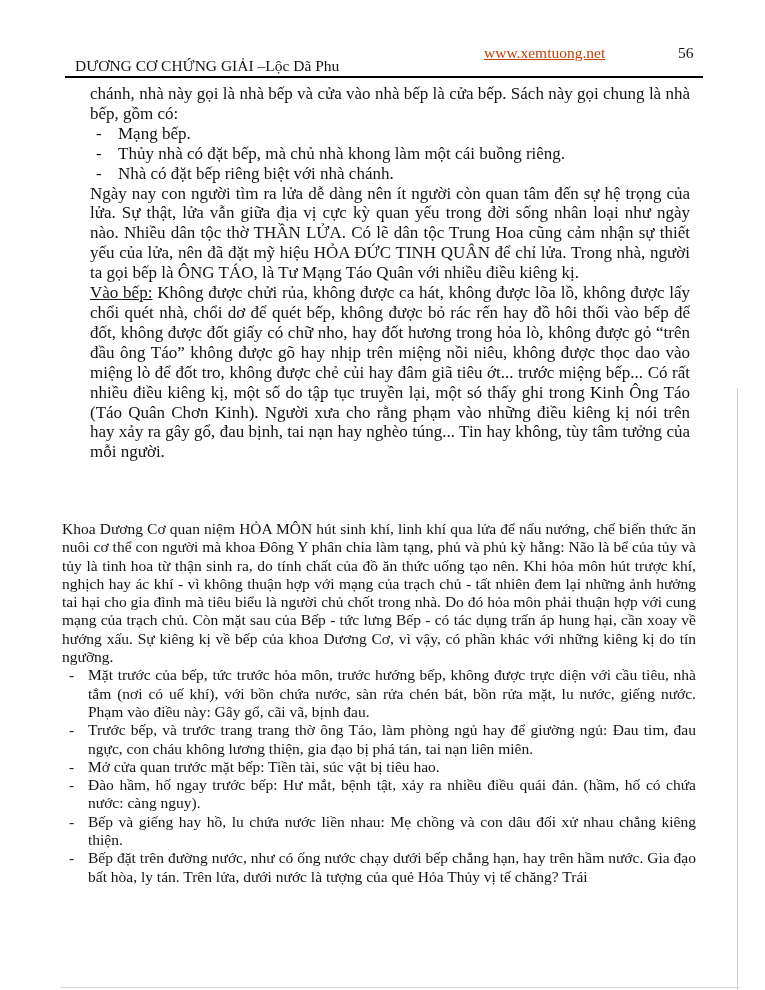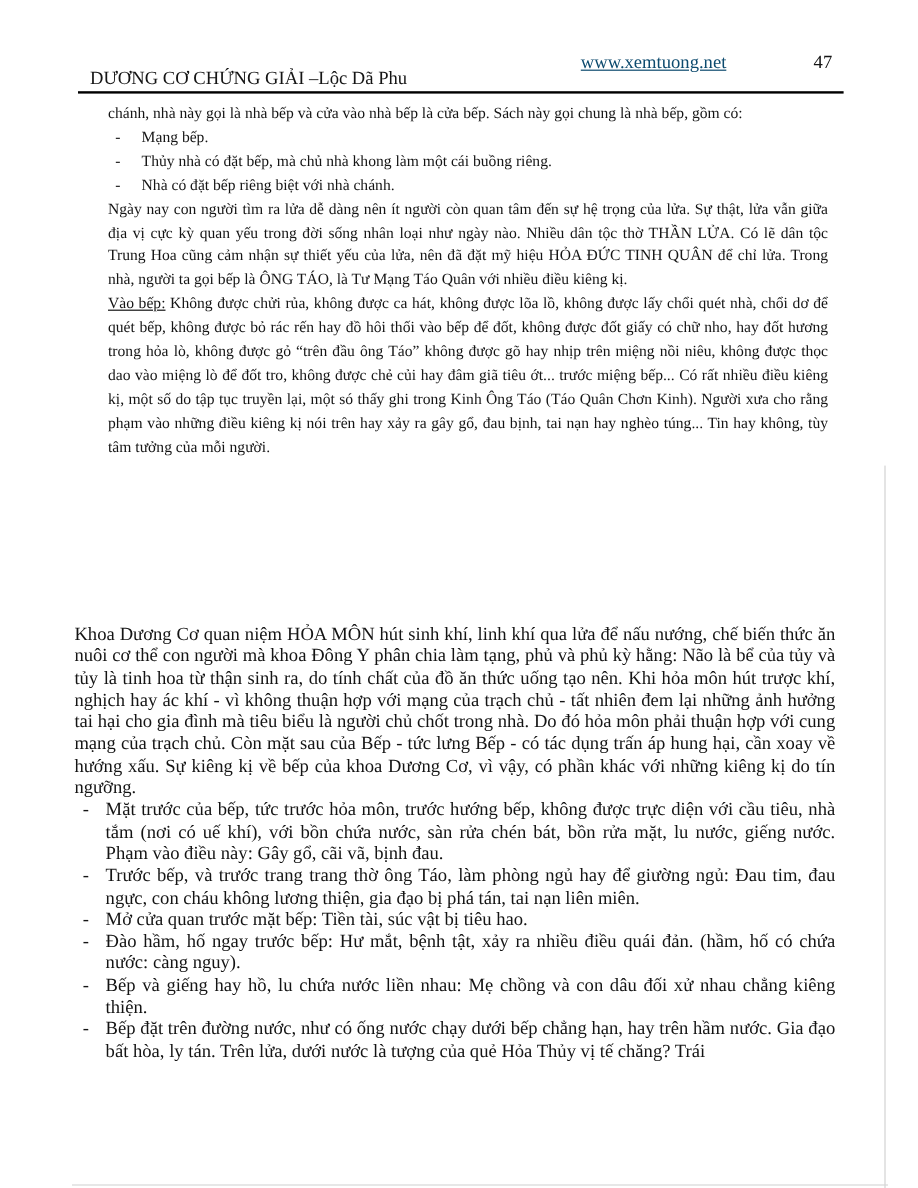--- a/index.html
+++ b/index.html
@@ -26,21 +26,21 @@
     font-size: 15.5px;
   }
   .hdr-rule {
     position: absolute; left: 65px; top: 76px;
     width: 638px; height: 2px; background: #000;
   }
 
   
   .block1 {
     position: absolute; left: 90px; top: 84px; width: 600px;
-    font-size: 13px; line-height: 19.9px; text-align: justify;
+    font-size: 17px; line-height: 19.9px; text-align: justify;
   }
   .block2 {
     position: absolute; left: 62px; top: 520px; width: 634px;
     font-size: 15.5px; line-height: 18.3px; text-align: justify;
   }
   .para { margin: 0; }
   .u-lead { text-decoration: underline; }
 
   .bullet-row { display: flex; }
   .block1 .bullet-dash { flex: none; width: 28px; padding-left: 6px; box-sizing: border-box; }
@@ -54,22 +54,22 @@
   }
   .scan-edge-bottom {
     position: absolute; left: 60px; top: 987px; width: 680px; height: 1px;
     background: #d8d8d8;
   }
 </style>
 </head>
 <body>
 
 <div class="hdr-title">DƯƠNG CƠ CHỨNG GIẢI –Lộc Dã Phu</div>
-<a class="hdr-link" href="#" style="color:#0c4a6e;">www.xemtuong.net</a>
-<div class="hdr-page">47</div>
+<a class="hdr-link" href="#" style="color:#c2410c;">www.xemtuong.net</a>
+<div class="hdr-page">56</div>
 <div class="hdr-rule"></div>
 
 <div class="block1">
   <p class="para">chánh, nhà này gọi là nhà bếp và cửa vào nhà bếp là cửa bếp. Sách này gọi chung là nhà bếp, gồm có:</p>
 
   <div class="bullet-row">
     <span class="bullet-dash">-</span>
     <span class="bullet-text">Mạng bếp.</span>
   </div>
   <div class="bullet-row">

